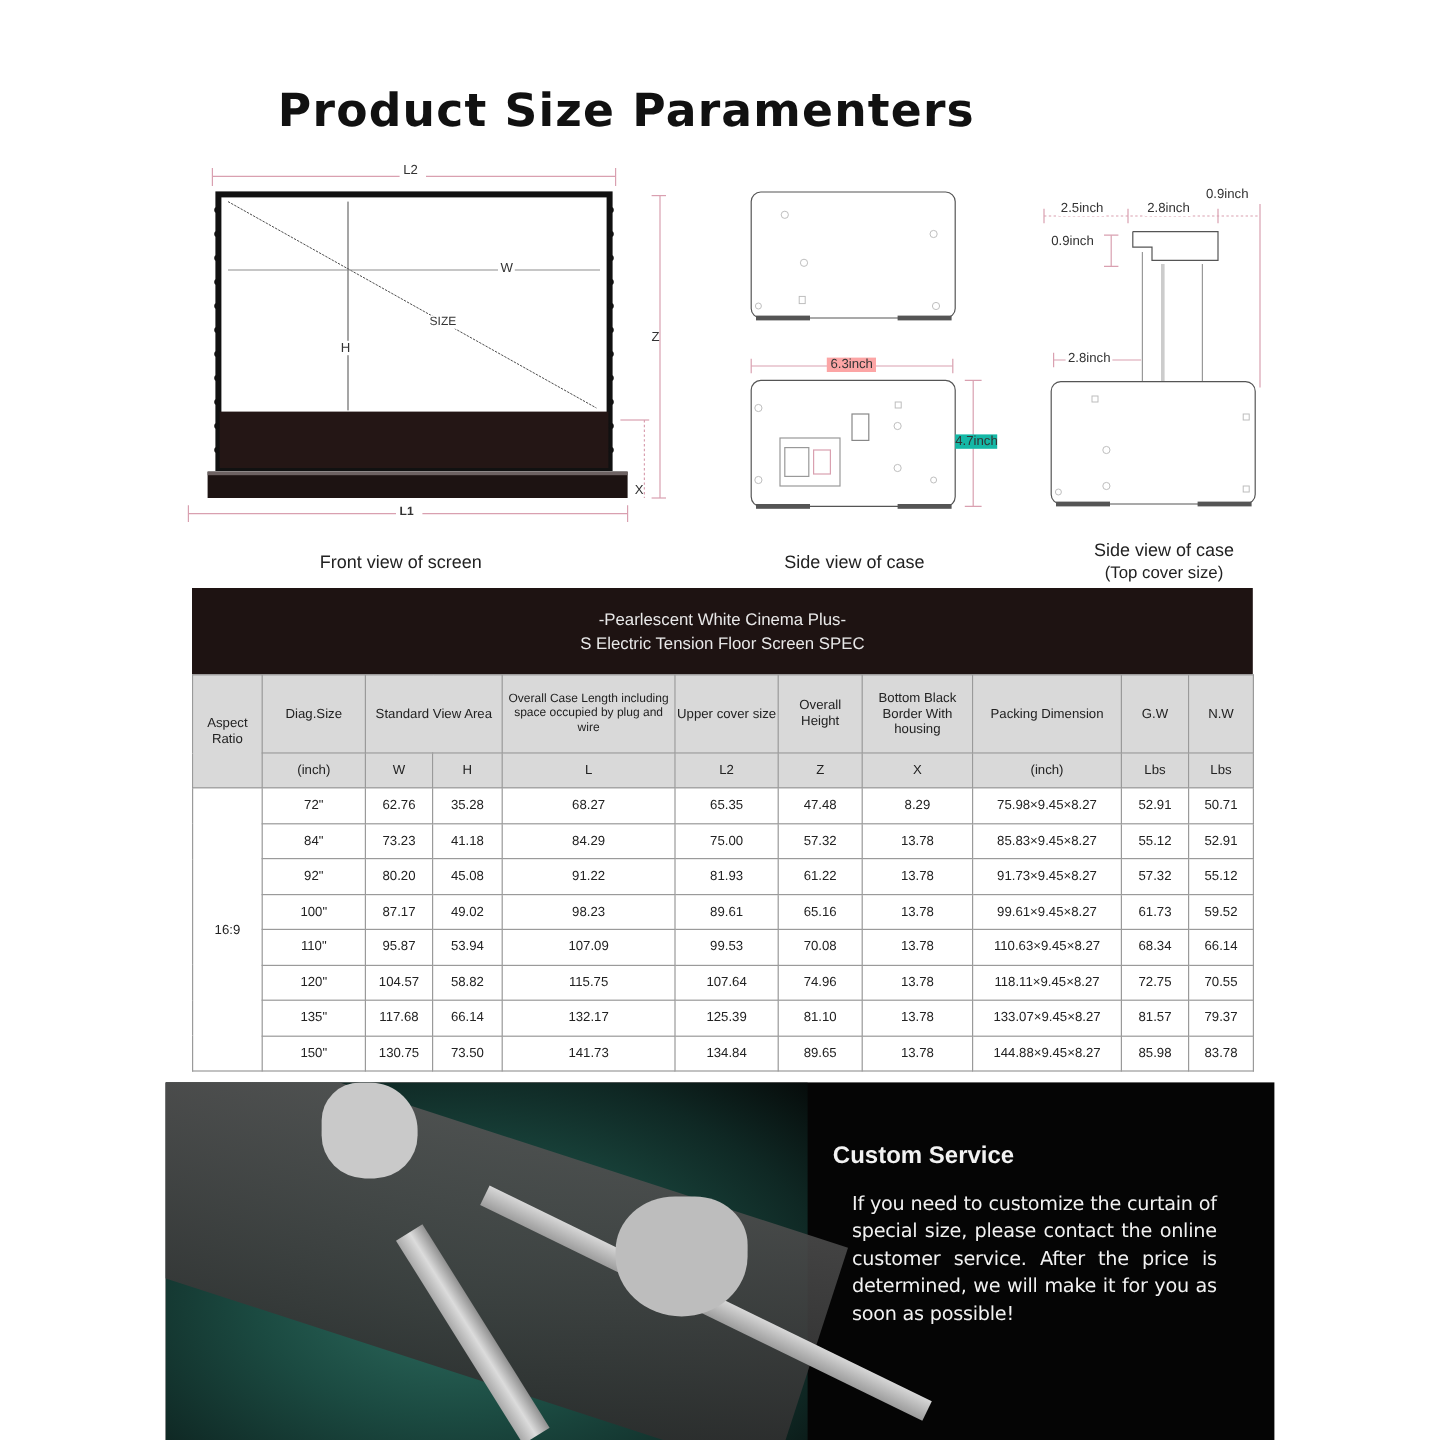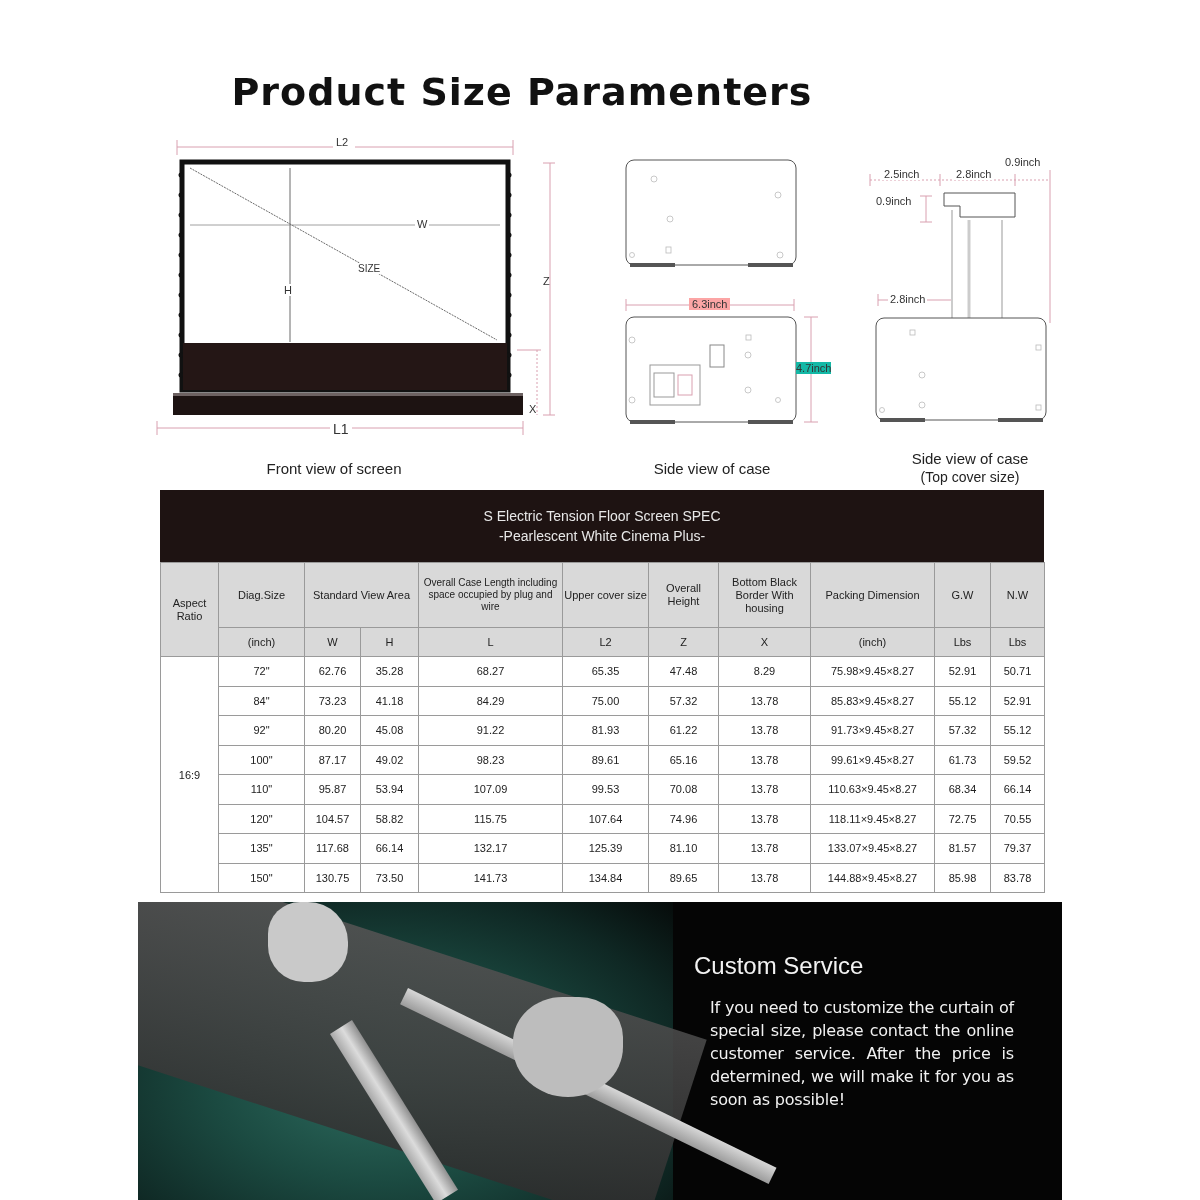--- a/index.html
+++ b/index.html
@@ -16,21 +16,21 @@
   table.spec td{height:28.5px;background:#fff;color:#222;}
   table.spec td.aspect{background:#fff;}
   .photo{position:absolute;left:138px;top:902px;width:924px;height:298px;background:#050505;overflow:hidden;}
   .photo-left{position:absolute;left:0;top:0;width:535px;height:298px;background:radial-gradient(ellipse at 45% 60%,#2e6d60 0%,#1b4a41 40%,#0f2824 75%,#060b0a 100%);}
   .photo-left .cloth{position:absolute;left:-40px;top:-60px;width:640px;height:200px;background:linear-gradient(170deg,#5a5a5a,#2b2b2b);transform:rotate(18deg);transform-origin:left top;opacity:.9;}
   .ruler{position:absolute;left:270px;top:86px;width:410px;height:18px;background:linear-gradient(#d7d7d7,#9c9c9c);transform:rotate(26deg);transform-origin:left top;}
   .caliper{position:absolute;left:190px;top:125px;width:26px;height:200px;background:linear-gradient(90deg,#a8a8a8,#dcdcdc,#8f8f8f);transform:rotate(-32deg);transform-origin:top center;}
   .glove1{position:absolute;left:130px;top:0;width:80px;height:80px;border-radius:40% 50% 45% 45%;background:#c9c9c9;}
   .glove2{position:absolute;left:375px;top:95px;width:110px;height:100px;border-radius:45% 40% 50% 50%;background:#bdbdbd;}
   .service{position:absolute;left:694px;top:952px;width:336px;color:#f2f2f2;}
-  .service h3{margin:0 0 10px 0;font-size:24px;font-weight:normal;font-family:"Liberation Sans",sans-serif;}
+  .service h3{margin:0 0 10px 0;font-size:20px;font-weight:bold;font-family:"Liberation Sans",sans-serif;}
   .service p{margin:16px;font-size:16px;line-height:23px;text-align:justify;font-family:"DejaVu Sans",sans-serif;letter-spacing:-0.2px;}
 </style>
 </head>
 <body>
 
 <div class="title">Product Size Paramenters</div>
 
 <svg class="diagram" style="left:145px;top:135px;" width="420" height="305" viewBox="0 0 420 305">
 
   <line x1="32" y1="12" x2="368" y2="12" stroke="#d9a0b0" stroke-width="1"></line>
@@ -87,21 +87,21 @@
   <line x1="12" y1="286" x2="12" y2="300" stroke="#d9a0b0"></line>
   <line x1="378" y1="286" x2="378" y2="300" stroke="#d9a0b0"></line>
   <rect x="185" y="286" width="22" height="14" fill="#fff"></rect>
 </svg>
 <div style="position:absolute;left:336px;top:136px;font-size:11px;color:#333;">L2</div>
 <div style="position:absolute;left:415px;top:218px;font-size:11px;color:#333;background:#fff;padding:0 2px;">W</div>
 <div style="position:absolute;left:284px;top:284px;font-size:11px;color:#333;background:#fff;">H</div>
 <div style="position:absolute;left:358px;top:263px;font-size:10px;color:#333;background:#fff;">SIZE</div>
 <div style="position:absolute;left:543px;top:275px;font-size:11px;color:#333;">Z</div>
 <div style="position:absolute;left:529px;top:403px;font-size:11px;color:#333;">X</div>
-<div style="position:absolute;left:333px;top:421px;font-size:14px;color:#333;">L1</div>
+<div style="position:absolute;left:333px;top:421px;font-size:10px;color:#333;font-weight:bold;">L1</div>
 <div class="caption" style="left:234px;top:460px;width:200px;">Front view of screen</div>
 
 <svg class="diagram" style="left:618px;top:155px;" width="230" height="280" viewBox="0 0 230 280">
   <rect x="8" y="5" width="170" height="105" rx="8" fill="#fff" stroke="#555" stroke-width="1"></rect>
   <rect x="12" y="108" width="45" height="4" fill="#555"></rect>
   <rect x="130" y="108" width="45" height="4" fill="#555"></rect>
   <g fill="none" stroke="#bbb" stroke-width="0.8">
     <circle cx="36" cy="24" r="3"></circle>
       <circle cx="160" cy="40" r="3"></circle>
       <circle cx="52" cy="64" r="3"></circle>
@@ -174,22 +174,22 @@
 <div style="position:absolute;left:954px;top:168px;font-size:11px;color:#333;background:#fff;padding:0 2px;">2.8inch</div>
 <div style="position:absolute;left:1005px;top:156px;font-size:11px;color:#333;background:#fff;">0.9inch</div>
 <div style="position:absolute;left:876px;top:195px;font-size:11px;color:#333;">0.9inch</div>
 <div style="position:absolute;left:888px;top:293px;font-size:11px;color:#333;background:#fff;padding:0 2px;">2.8inch</div>
 <div class="caption" style="left:880px;top:450px;width:180px;line-height:18px;">
   <div>Side view of case</div>
   <div style="font-size:14px;">(Top cover size)</div>
 </div>
 
 <div class="spec-header">
+  <div>-Pearlescent White Cinema Plus-</div>
   <div>S Electric Tension Floor Screen SPEC</div>
-  <div>-Pearlescent White Cinema Plus-</div>
 </div>
 
 <table class="spec">
   <colgroup>
     <col style="width:58px">
       <col style="width:86px">
       <col style="width:56px">
       <col style="width:58px">
       <col style="width:144px">
       <col style="width:86px">

